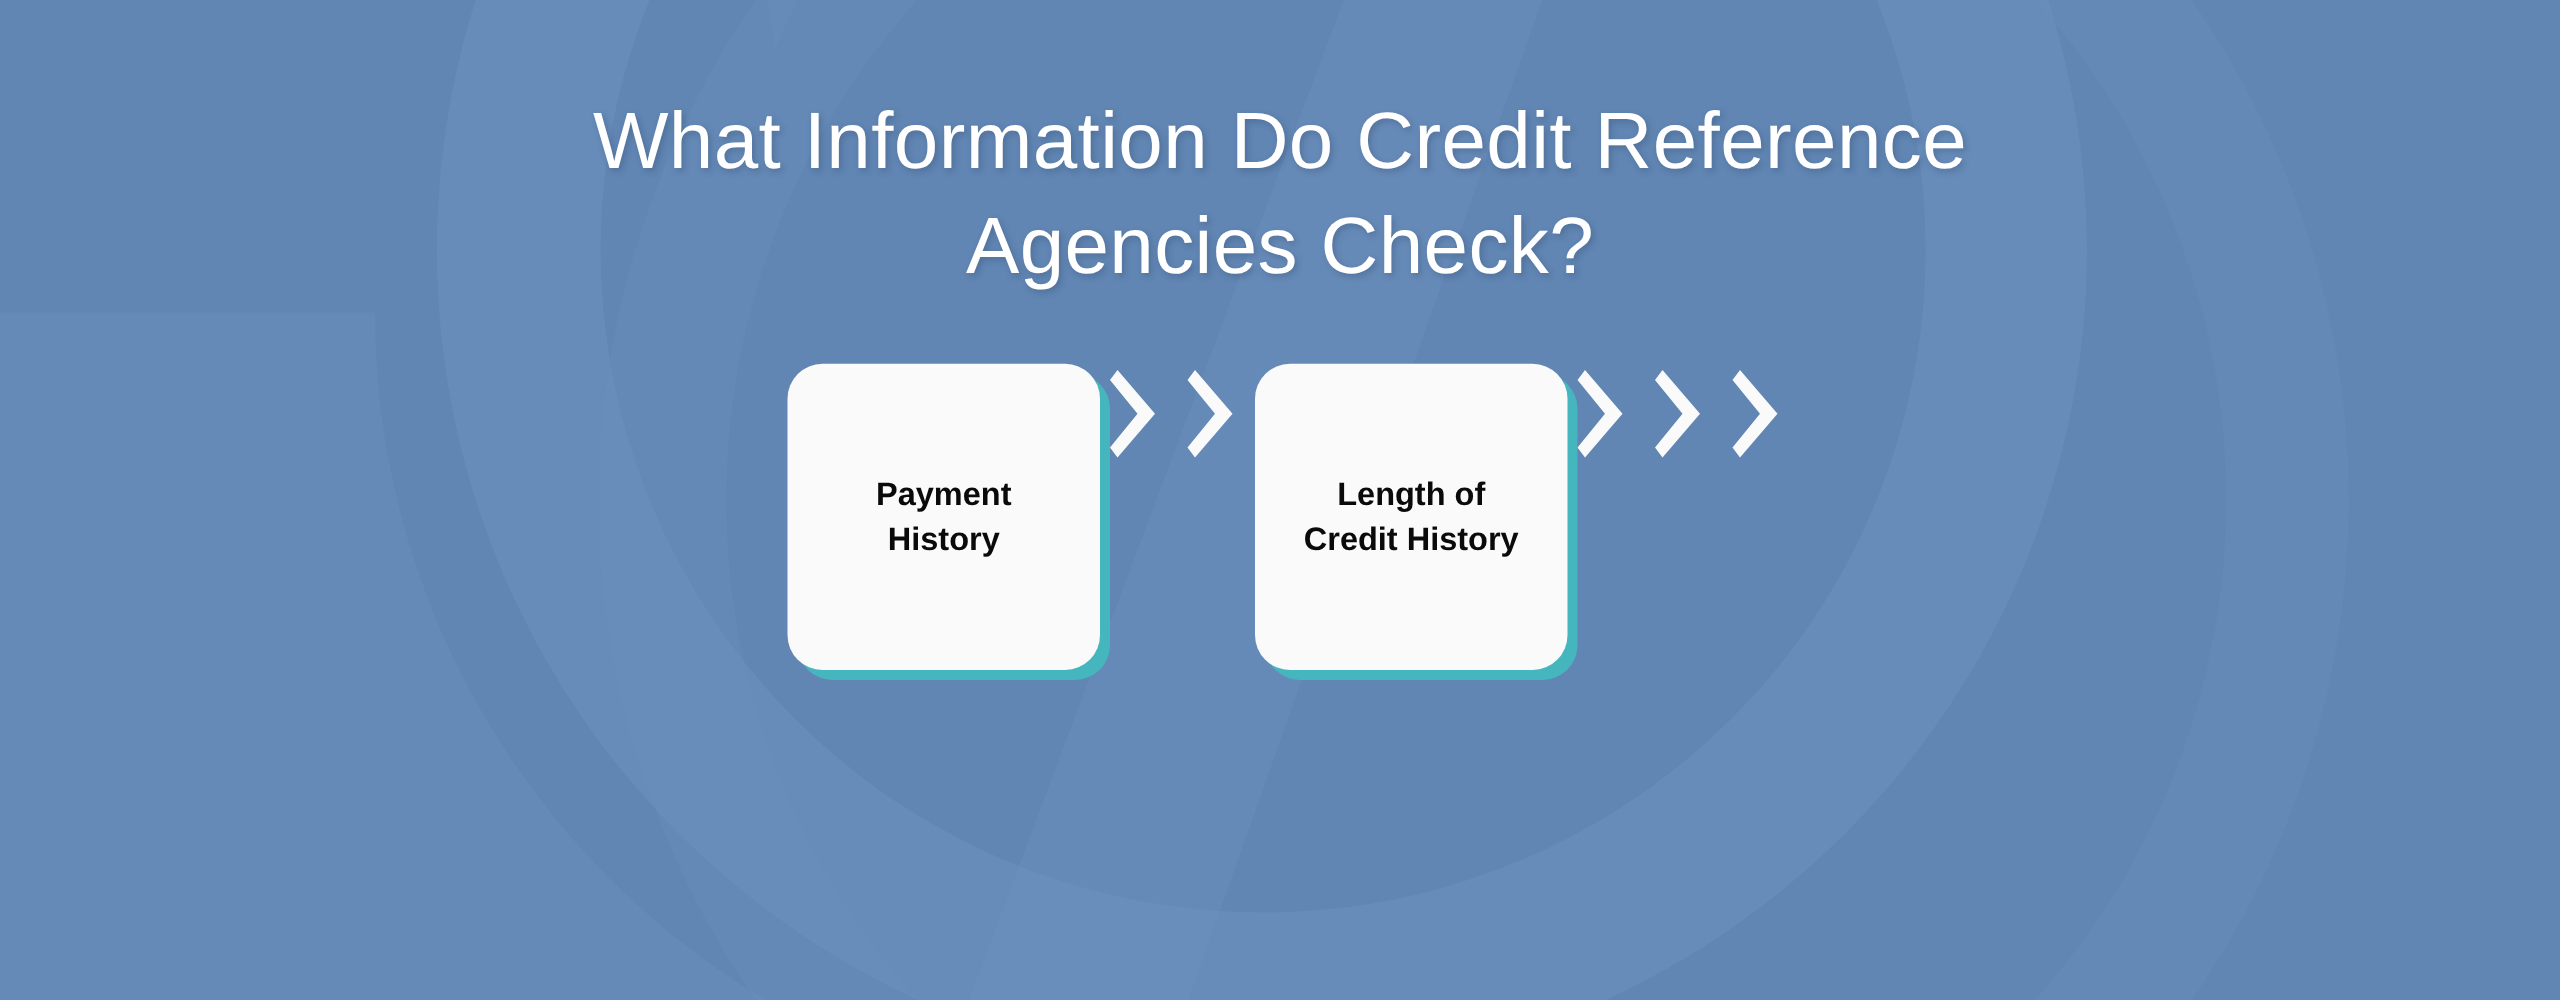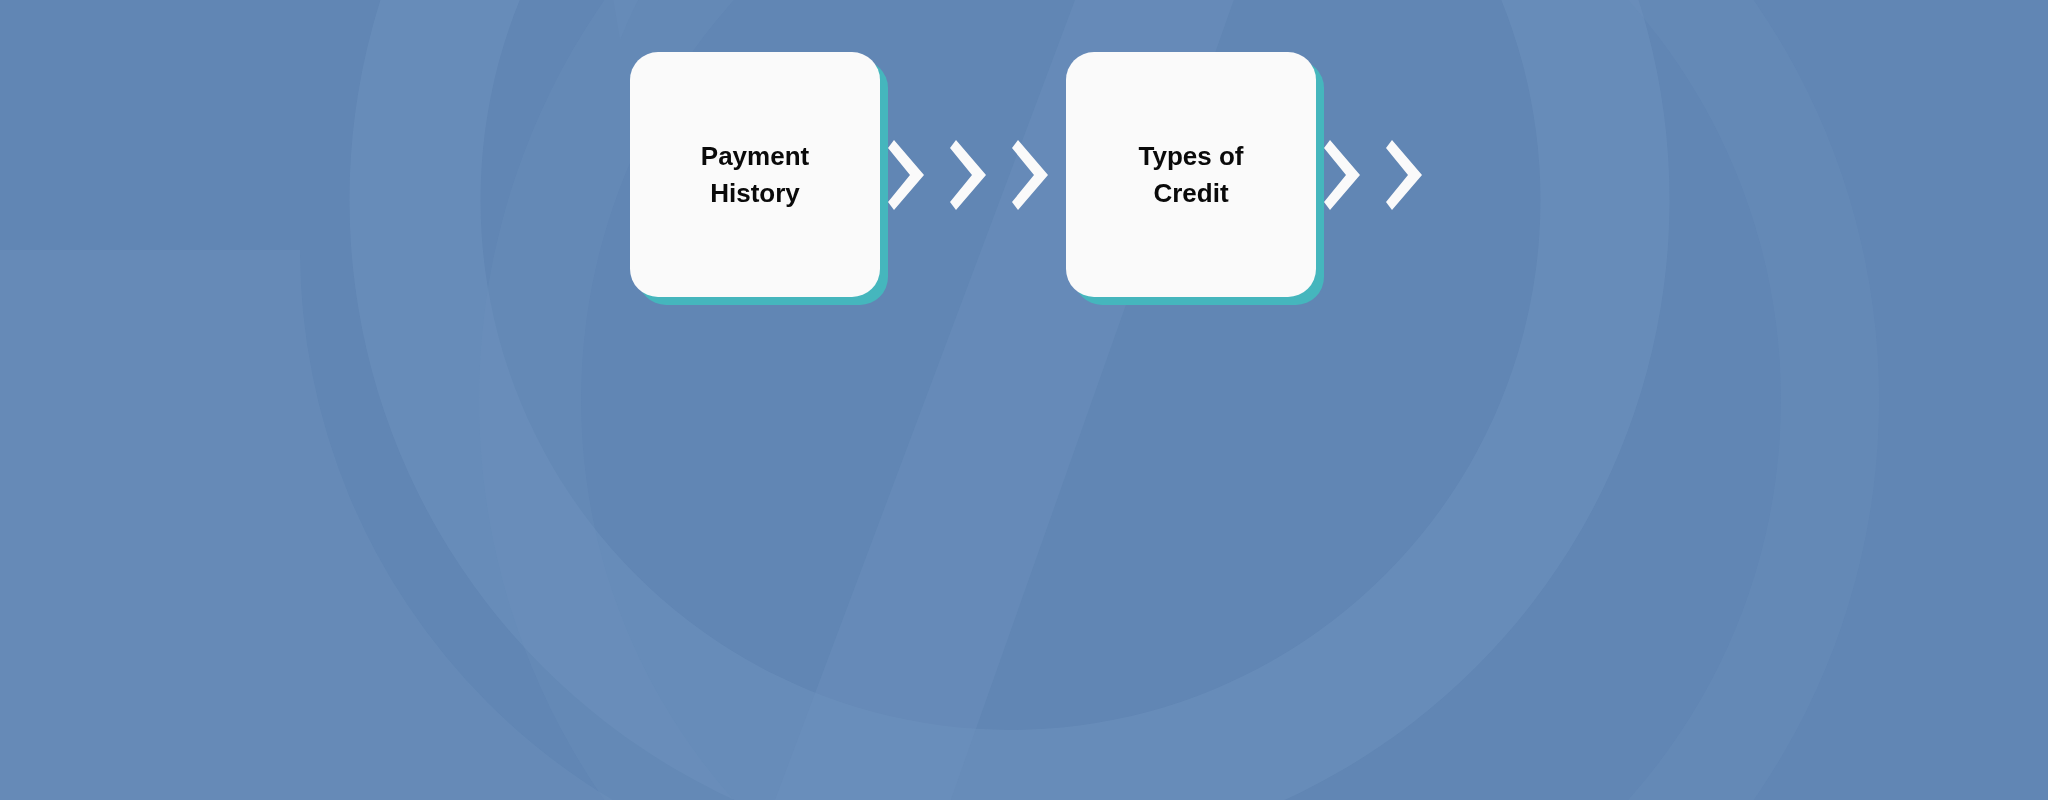--- a/index.html
+++ b/index.html
@@ -46,21 +46,20 @@
     font-weight:400;
     letter-spacing:0.3px;
     text-shadow:2px 3px 5px rgba(40,60,90,0.30);
     white-space:pre-line;
   }
 
   
   #flow-row {
     margin-top:52px;
     display:flex;
-    align-items:center;
     justify-content:center;
     margin-left:22px;
   }
 
   .step-card {
     position:relative;
     width:250px;
     height:245px;
     flex:0 0 auto;
   }
@@ -128,20 +127,24 @@
     <path d="M1120,-120 L1255,-60 L880,1000 L700,1000 Z" opacity="0.40"></path>
 
     <path d="M620,40 a480,480 0 0,1 480,-300 L1160,-320 L560,-320 Z" opacity="0.22"></path>
 
     <path d="M1500,-520 a820,820 0 0,1 820,820 L2320,420 a700,700 0 0,0 -700,-700 Z" opacity="0.26"></path>
   </g>
 </svg>
 
 <div id="stage">
 
+  <div id="title-block">
+    <h1 id="page-title">What Information Do Credit Reference
+Agencies Check?</h1>
+  </div>
 
   <div id="flow-row">
 
     <div class="step-card">
       <div class="card-shadow"></div>
       <div class="card-face">
         <span class="card-label">Payment
 History</span>
       </div>
     </div>
@@ -152,34 +155,34 @@
         </svg>
     </div>
 
 
     <div class="chev">
       <svg width="54" height="78" viewBox="0 0 54 78">
           <path d="M10 4 L4 12 L26 39 L4 66 L10 74 L40 39 Z" fill="#fafafa"></path>
         </svg>
     </div>
 
+    <div class="step-card">
+      <div class="card-shadow"></div>
+      <div class="card-face">
+        <span class="card-label">Length of
+Credit History</span>
+      </div>
+    </div>
 
     <div class="chev">
       <svg width="54" height="78" viewBox="0 0 54 78">
           <path d="M10 4 L4 12 L26 39 L4 66 L10 74 L40 39 Z" fill="#fafafa"></path>
         </svg>
     </div>
 
-    <div class="step-card">
-      <div class="card-shadow"></div>
-      <div class="card-face">
-        <span class="card-label">Types of
-Credit</span>
-      </div>
-    </div>
 
     <div class="chev">
       <svg width="54" height="78" viewBox="0 0 54 78">
           <path d="M10 4 L4 12 L26 39 L4 66 L10 74 L40 39 Z" fill="#fafafa"></path>
         </svg>
     </div>
 
 
     <div class="chev">
       <svg width="54" height="78" viewBox="0 0 54 78">

